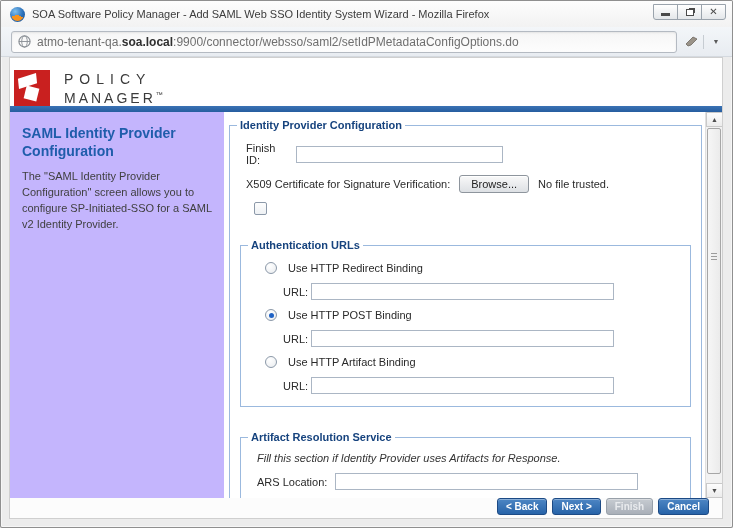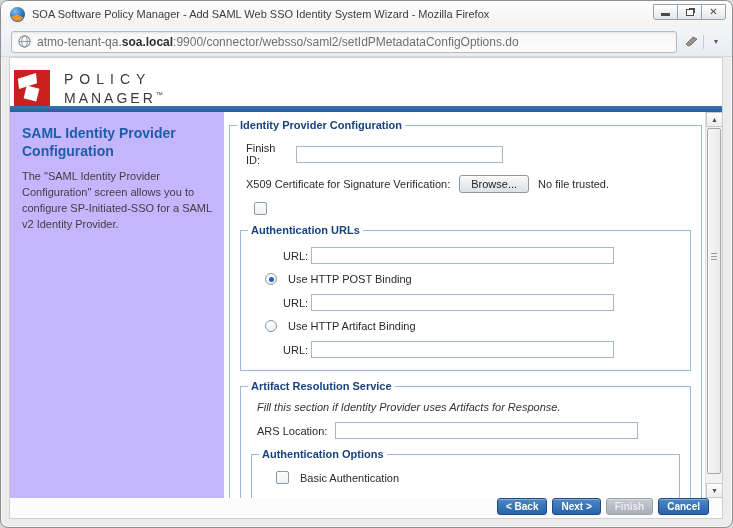--- a/index.html
+++ b/index.html
@@ -1,18 +1,18 @@
 <!DOCTYPE html>
 <html><head>
 <meta charset="utf-8">
 <style>
   html,body{margin:0;padding:0;background:#d6d6d6;font-family:"Liberation Sans","DejaVu Sans",sans-serif;}
   *{box-sizing:border-box;}
   .window{position:relative;width:733px;height:528px;background:#ececec;border:1px solid #8f8f8f;
-    border-radius:8px;overflow:hidden;box-shadow:inset 0 0 0 1px rgba(255,255,255,.55);}
+    border-radius:2px;overflow:hidden;box-shadow:inset 0 0 0 1px rgba(255,255,255,.55);}
   
   .titlebar{height:26px;display:flex;align-items:center;padding:0 6px 0 9px;
     background:linear-gradient(#fdfdfd,#f2f2f2);}
   .ff-icon{width:15px;height:15px;border-radius:50%;margin-right:7px;flex:0 0 auto;
     background:radial-gradient(circle at 35% 30%,#7ec0f0 0%,#2a6fb8 55%,#1b4f8e 100%);position:relative;overflow:hidden;}
   .ff-icon:after{content:"";position:absolute;left:1px;top:1px;width:13px;height:13px;border-radius:50%;
     background:conic-gradient(from 120deg,#f7931e 0 130deg,transparent 130deg 360deg);}
   .title-text{font-size:11px;color:#3c3c3c;white-space:nowrap;overflow:hidden;}
   .win-controls{margin-left:auto;display:flex;align-items:flex-start;height:100%;padding-top:3px;}
   .win-btn{width:25px;height:16px;border:1px solid #9aa3ac;background:linear-gradient(#ffffff,#e4e7ea);
@@ -65,21 +65,21 @@
     background:radial-gradient(circle at 35% 30%,#ffffff,#e8ebee);display:flex;align-items:center;justify-content:center;flex:0 0 auto;}
   .radio i{display:none;width:5px;height:5px;border-radius:50%;background:#1f62c5;}
   .radio.on i{display:block;}
   .ctl-label{margin-left:11px;}
   .url-row{margin-left:32px;}
   .url-row .lbl{width:28px;}
   .lbl-entity{width:44px;}
   .lbl-ars{width:72px;}
   .indent1{margin-left:14px;}
   .note{font-style:italic;font-size:11px;color:#333;margin:7px 0 7px 6px;}
-  .fs-nested{margin-top:9px;}
+  .fs-nested{margin-top:24px;}
   
   .scrollbar{width:17px;flex:0 0 auto;background:#f2f2f2;border-left:1px solid #e0e0e0;position:relative;}
   .sb-btn{position:absolute;left:0;width:17px;height:15px;border:1px solid #c9c9c9;background:linear-gradient(#fdfdfd,#ececec);
     display:flex;align-items:center;justify-content:center;font-size:7px;color:#4e4e4e;}
   .sb-up{top:0;}
   .sb-down{bottom:0;}
   .sb-thumb{position:absolute;left:1px;right:1px;top:16px;bottom:24px;border:1px solid #a6a6a6;border-radius:2px;
     background:linear-gradient(90deg,#f6f6f6,#ebebeb);}
   .sb-grip{position:absolute;left:3px;right:3px;top:36%;height:8px;
     background:repeating-linear-gradient(#9c9c9c 0 1px,transparent 1px 3px);}
@@ -170,20 +170,24 @@
             <span style="margin-left:9px;">No file trusted.</span>
           </div>
 
           <div class="row indent1">
             <span class="check"></span>
           </div>
 
           <fieldset class="fs-nested">
             <legend>Authentication URLs</legend>
 
+            <div class="row indent1">
+              <span class="radio"></span>
+              <span class="ctl-label">Use HTTP Redirect Binding</span>
+            </div>
             <div class="row url-row">
               <span class="lbl">URL:</span>
               <input class="txt" style="width: 303px;" value="">
             </div>
 
             <div class="row indent1">
               <span class="radio on">
                   <i></i>
                 </span>
               <span class="ctl-label">Use HTTP POST Binding</span>

